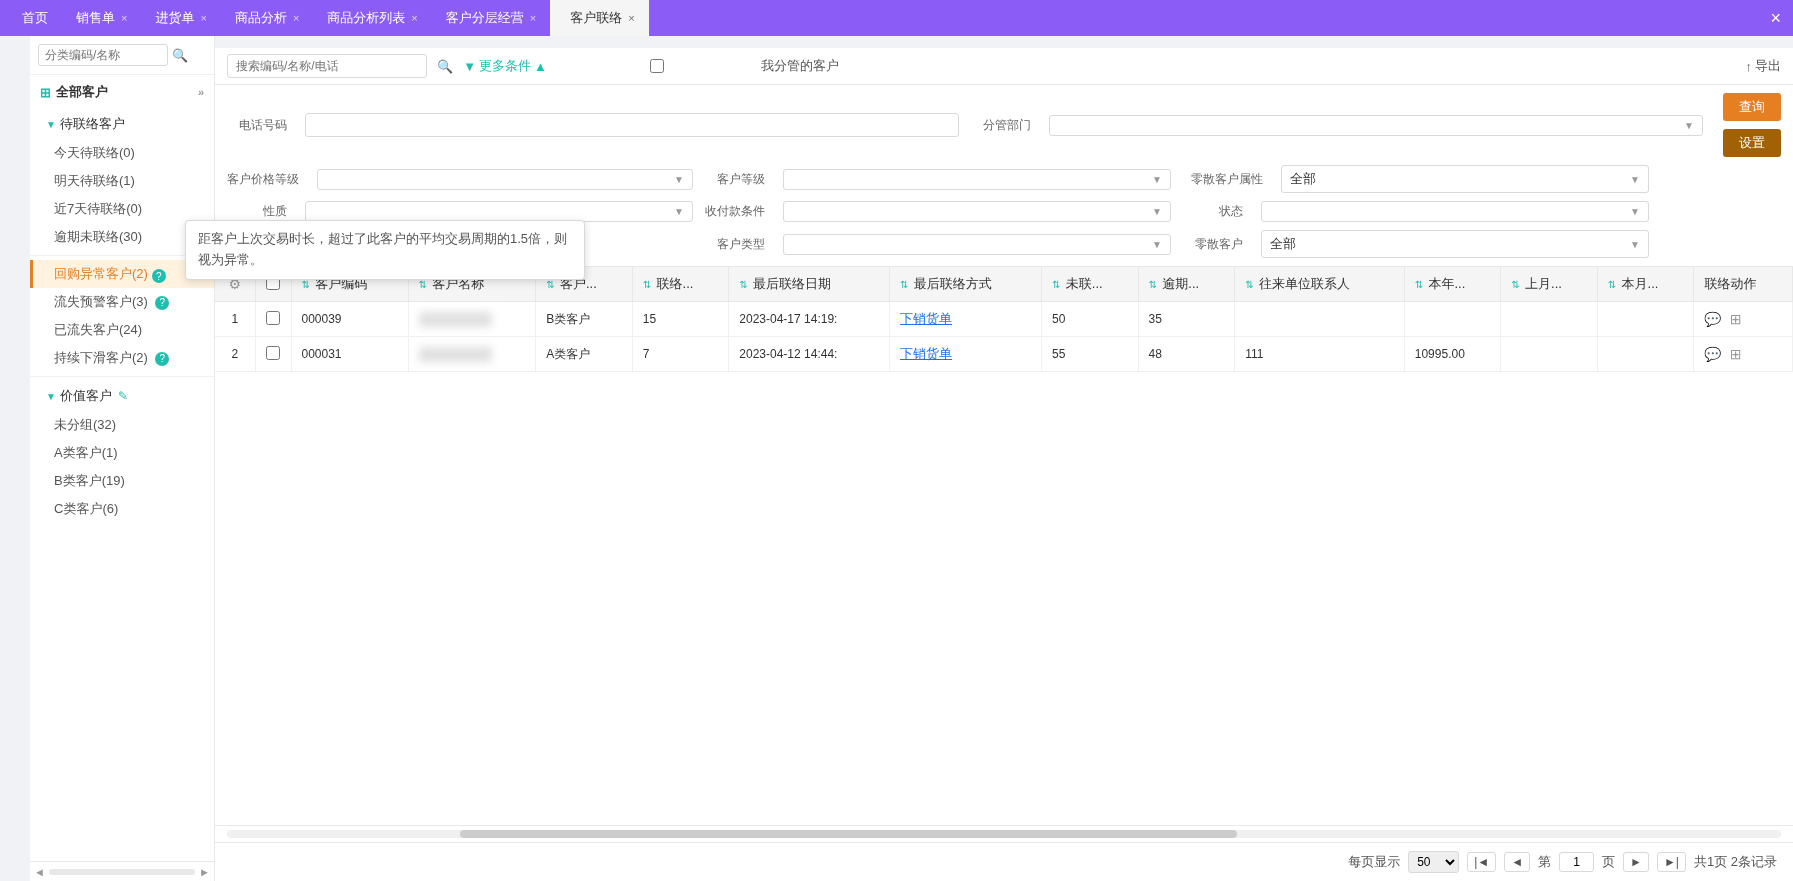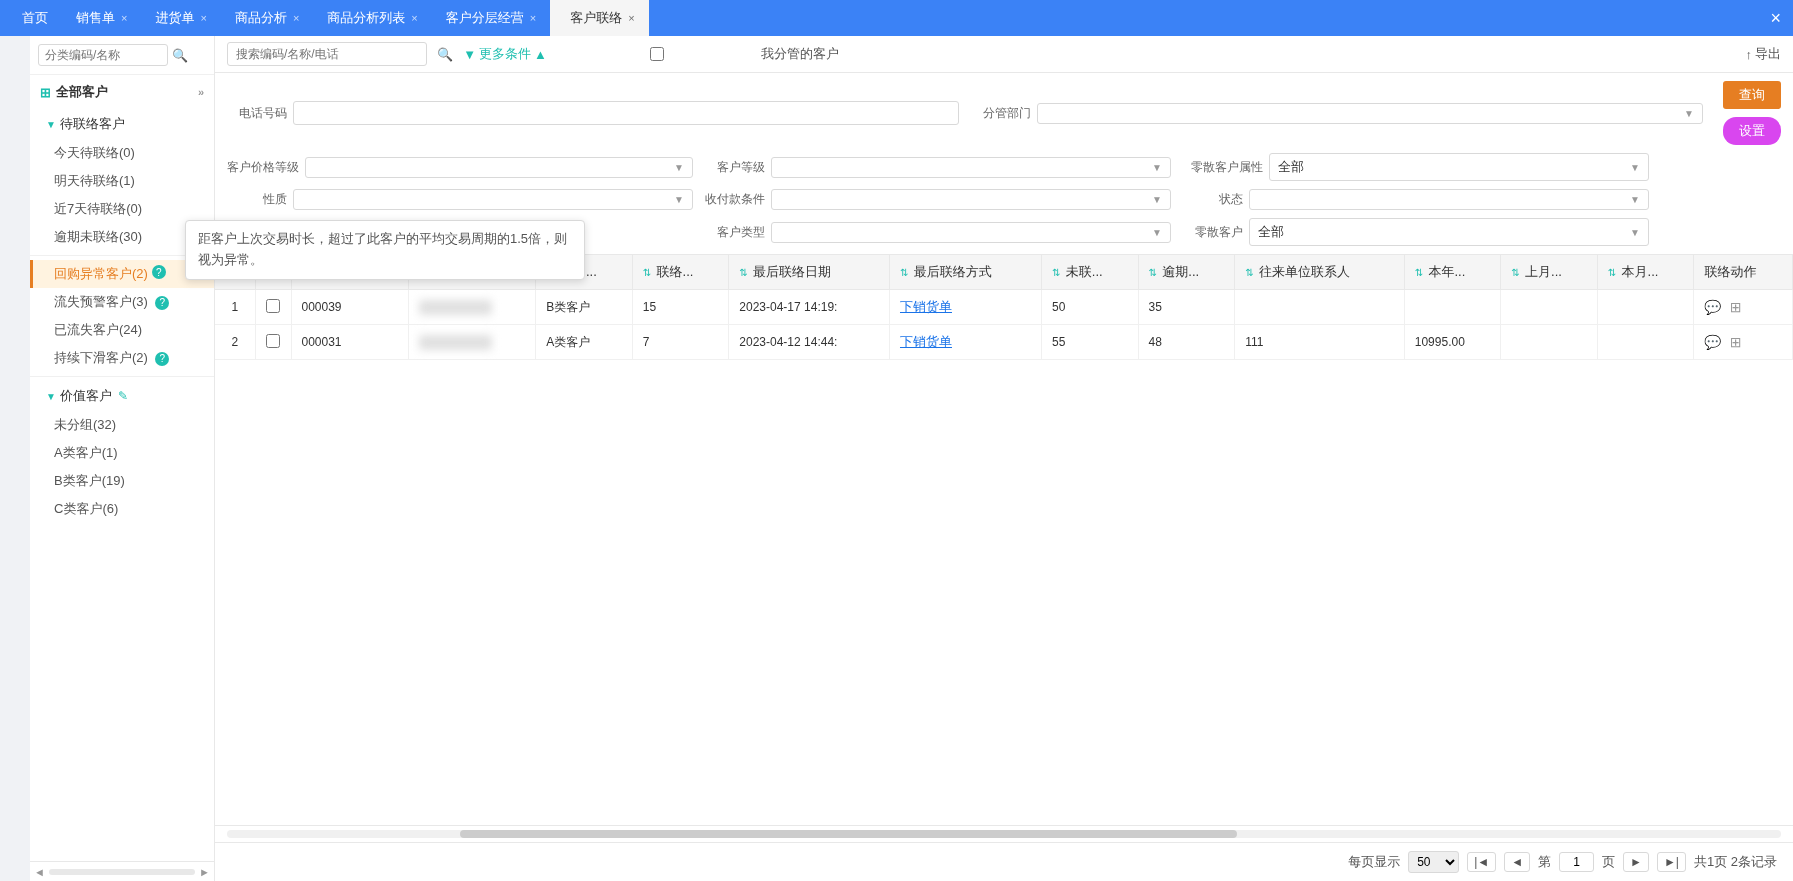--- a/index.html
+++ b/index.html
@@ -1,20 +1,20 @@
 <!DOCTYPE html>
 <html><head>
   <meta charset="utf-8">
   <style>
     * { box-sizing: border-box; margin: 0; padding: 0; font-family: 'Microsoft YaHei', Arial, sans-serif; font-size: 13px; }
     body { background: #f0f2f5; overflow: hidden; width: 1793px; height: 881px; }
 
     
     .top-nav {
-      background: #3b82f6;
+      background: #8b5cf6;
       height: 36px;
       display: flex;
       align-items: center;
       padding: 0 8px;
       color: white;
       position: relative;
     }
     .top-nav .nav-item {
       padding: 0 14px;
       height: 36px;
@@ -106,20 +106,21 @@
     }
 
     
     .filter-bar {
       background: white;
       padding: 6px 12px;
       display: flex;
       align-items: center;
       border-bottom: 1px solid #e8e8e8;
       gap: 10px;
+      margin-top: 12px;
     }
     .filter-bar input {
       border: 1px solid #d9d9d9;
       border-radius: 3px;
       padding: 4px 8px;
       font-size: 12px;
       width: 200px;
       outline: none;
     }
     .filter-more-btn {
@@ -161,21 +162,21 @@
     .filter-row {
       display: flex;
       align-items: center;
       gap: 12px;
       margin-bottom: 8px;
     }
     .filter-row:last-child { margin-bottom: 0; }
     .filter-field {
       display: flex;
       align-items: center;
-      gap: 6px;
+      gap: 18px;
       flex: 1;
     }
     .filter-label {
       color: #666;
       white-space: nowrap;
       font-size: 12px;
       min-width: 60px;
       text-align: right;
     }
     .filter-input {
@@ -206,24 +207,24 @@
     .query-btn {
       background: #e67e22;
       color: white;
       border: none;
       border-radius: 3px;
       padding: 5px 16px;
       cursor: pointer;
       font-size: 13px;
     }
     .settings-btn {
-      background: #d946ef;
+      background: #a16207;
       color: white;
       border: none;
-      border-radius: 13px;
+      border-radius: 3px;
       padding: 5px 16px;
       cursor: pointer;
       font-size: 13px;
       margin-top: 4px;
     }
     .btn-group-right {
       display: flex;
       flex-direction: column;
       gap: 4px;
       margin-left: 8px;
@@ -436,21 +437,21 @@
       <div class="sidebar-item">
         <span>明天待联络(1)</span>
       </div>
       <div class="sidebar-item">
         <span>近7天待联络(0)</span>
       </div>
       <div class="sidebar-item">
         <span>逾期未联络(30)</span>
       </div>
       <div class="sidebar-divider"></div>
-      <div class="sidebar-item active" style="display:flex;align-items:flex-start;gap:4px;">
+      <div class="sidebar-item active" style="display:flex;align-items:flex-end;gap:4px;">
         <span>回购异常客户(2)</span>
         <span style="background:#1fbfb0;color:white;border-radius:50%;width:14px;height:14px;font-size:10px;display:inline-flex;align-items:center;justify-content:center;">?</span>
       </div>
       <div class="sidebar-item">
         <span>流失预警客户(3)</span>
         <span style="background:#1fbfb0;color:white;border-radius:50%;width:14px;height:14px;font-size:10px;display:inline-flex;align-items:center;justify-content:center;margin-left:4px;">?</span>
       </div>
       <div class="sidebar-item">
         <span>已流失客户(24)</span>
       </div>

